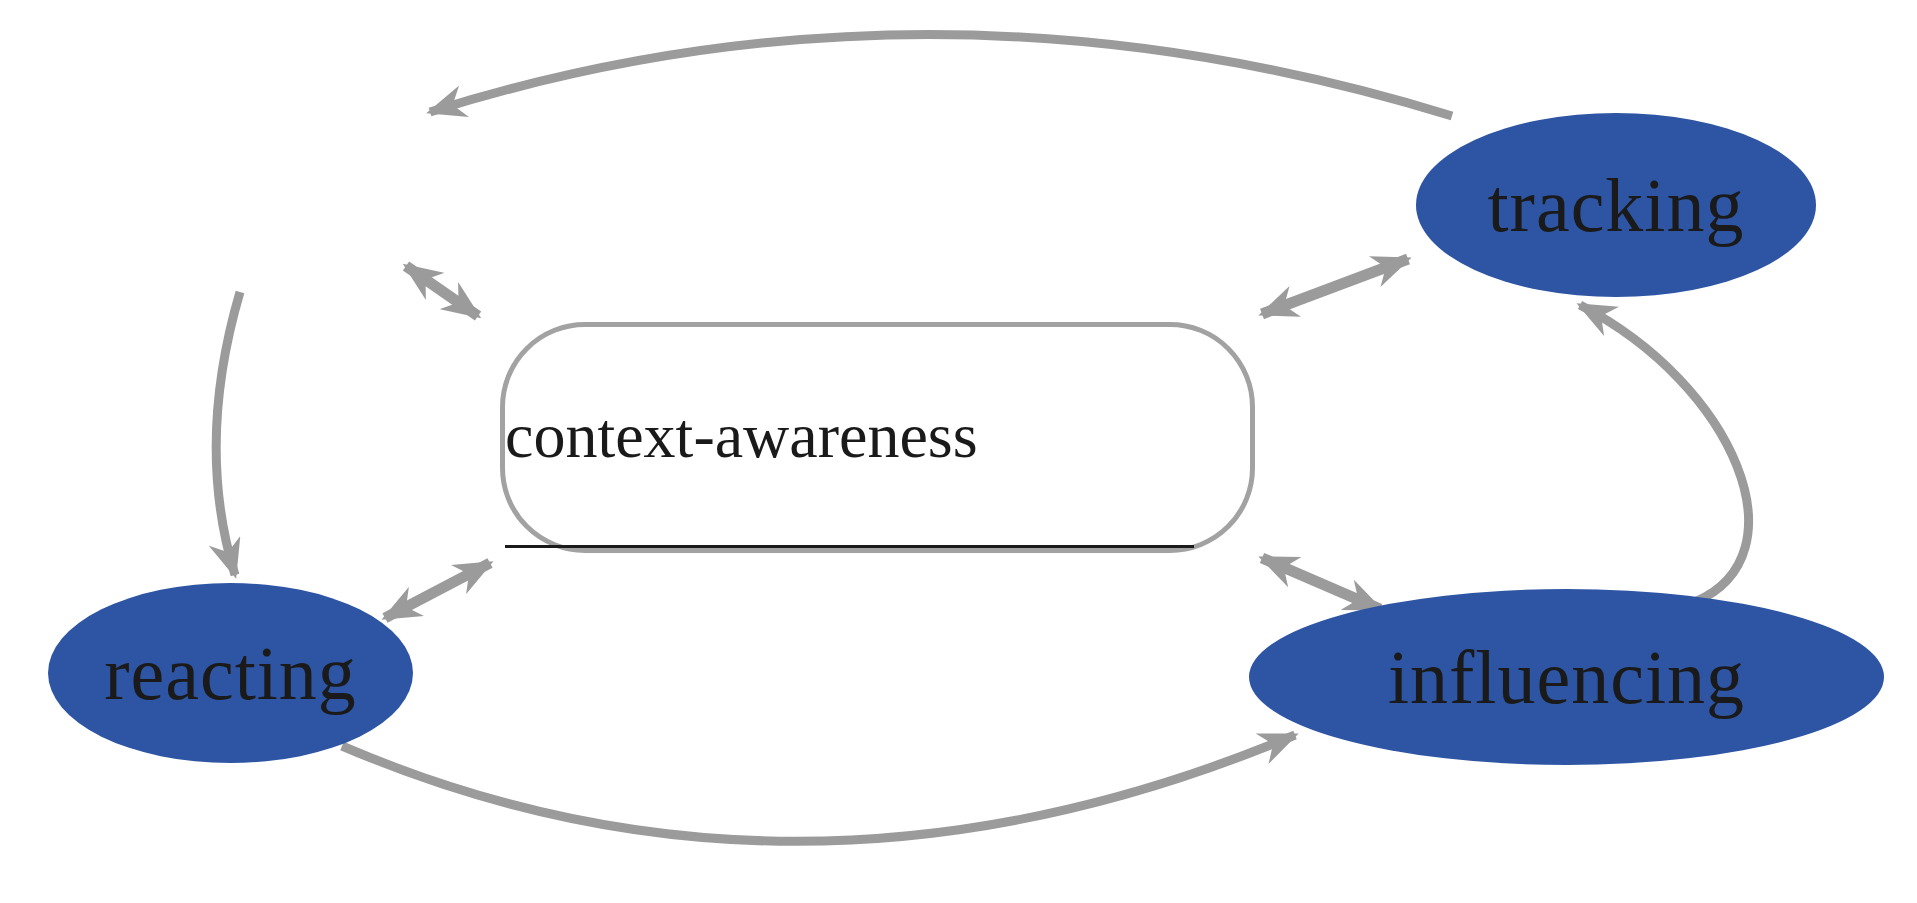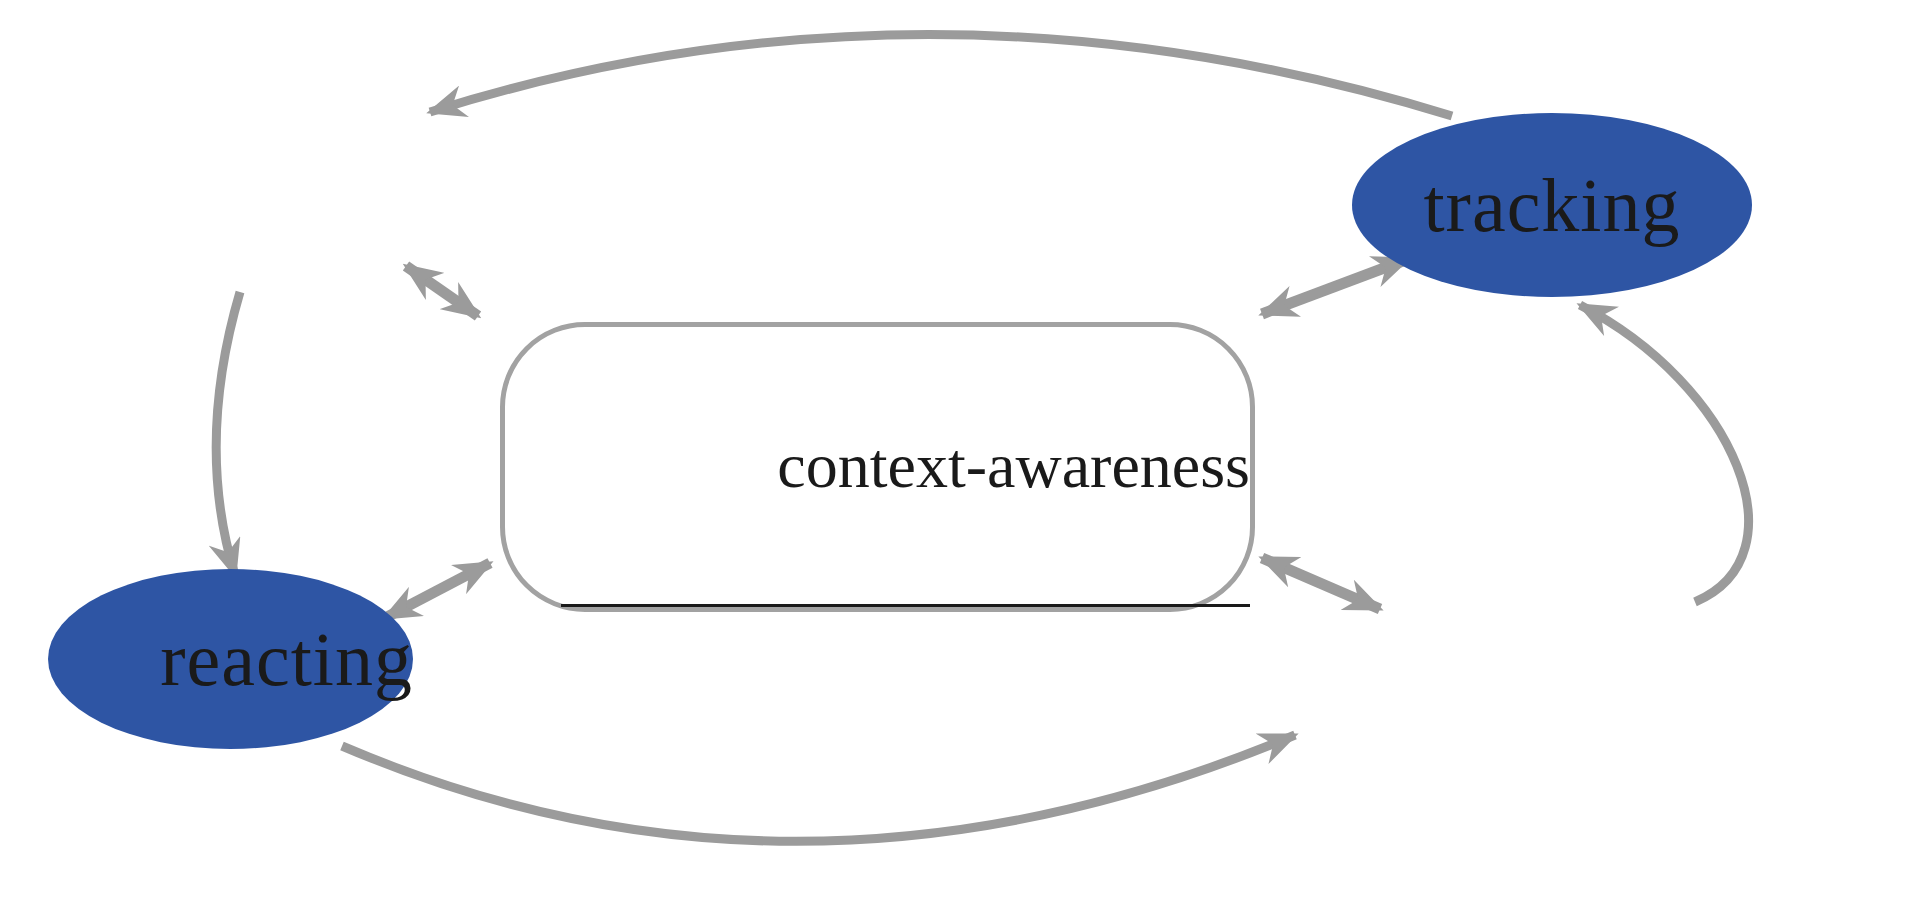--- a/index.html
+++ b/index.html
@@ -33,34 +33,34 @@
     background: var(--node-fill, #2e55a4);
     display: flex;
     align-items: center;
     justify-content: center;
     color: var(--text, #1a1a1a);
     font-size: 76px;
     letter-spacing: 1px;
     line-height: 1;
   }
   .node-sensing     { left: 70px;   top: 100px; width: 425px; height: 192px; }
-  .node-tracking    { left: 1352px; top: 113px; width: 400px; height: 184px; }
-  .node-reacting    { left: 48px;   top: 569px; width: 365px; height: 180px; justify-content: flex-end; }
+  .node-tracking    { left: 1416px; top: 113px; width: 400px; height: 184px; }
+  .node-reacting    { left: 48px;   top: 583px; width: 365px; height: 180px; }
   .node-influencing { left: 1249px; top: 589px; width: 635px; height: 176px; }
   .center-box {
     position: absolute;
     left: 500px; top: 322px;
-    width: 755px; height: 290px;
+    width: 755px; height: 231px;
     box-sizing: border-box;
     border: 5px solid var(--box-border, #a2a2a2);
     border-radius: 85px;
     background: #ffffff;
     display: flex;
     flex-direction: column;
-    align-items: flex-end;
+    align-items: flex-start;
     justify-content: center;
     color: var(--text, #1a1a1a);
     font-size: 64px;
     line-height: 1;
   }
   .box-row {
     flex: 1;
     display: flex;
     align-items: center;
     justify-content: center;
@@ -99,19 +99,22 @@
 
 
   <div class="node node-tracking">
     <span>tracking</span>
   </div>
 
   <div class="node node-reacting">
     <span>reacting</span>
   </div>
 
+  <div class="node node-influencing">
+    <span>influencing</span>
+  </div>
 
   <div class="center-box">
     <div class="box-row">context-awareness</div>
     <div class="frac-line"></div>
   </div>
 
 </div>
 
 </body></html>

